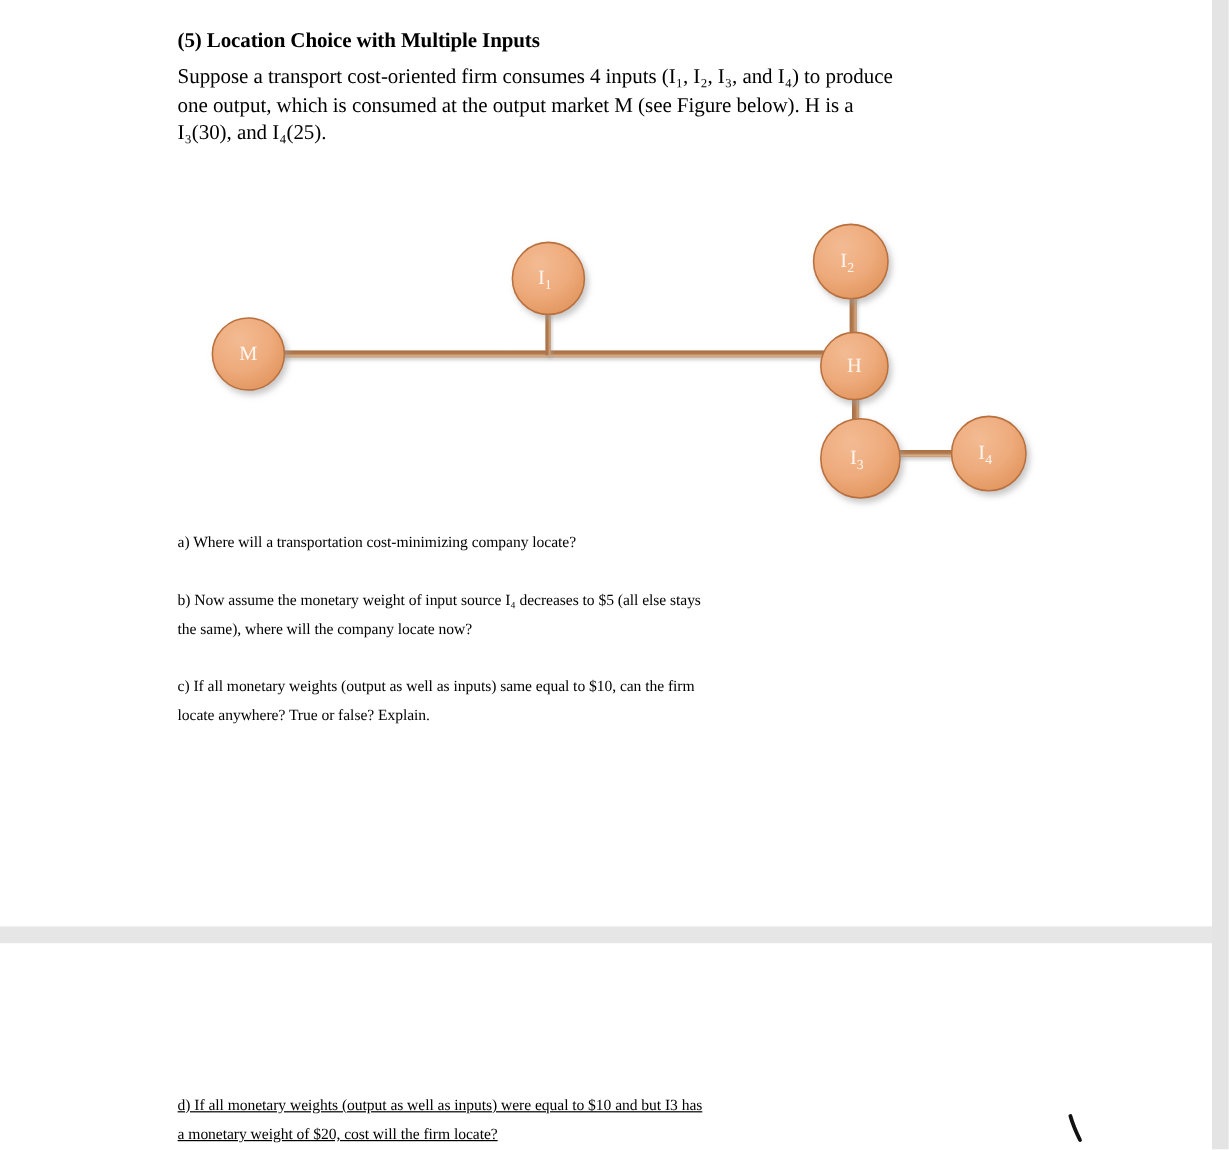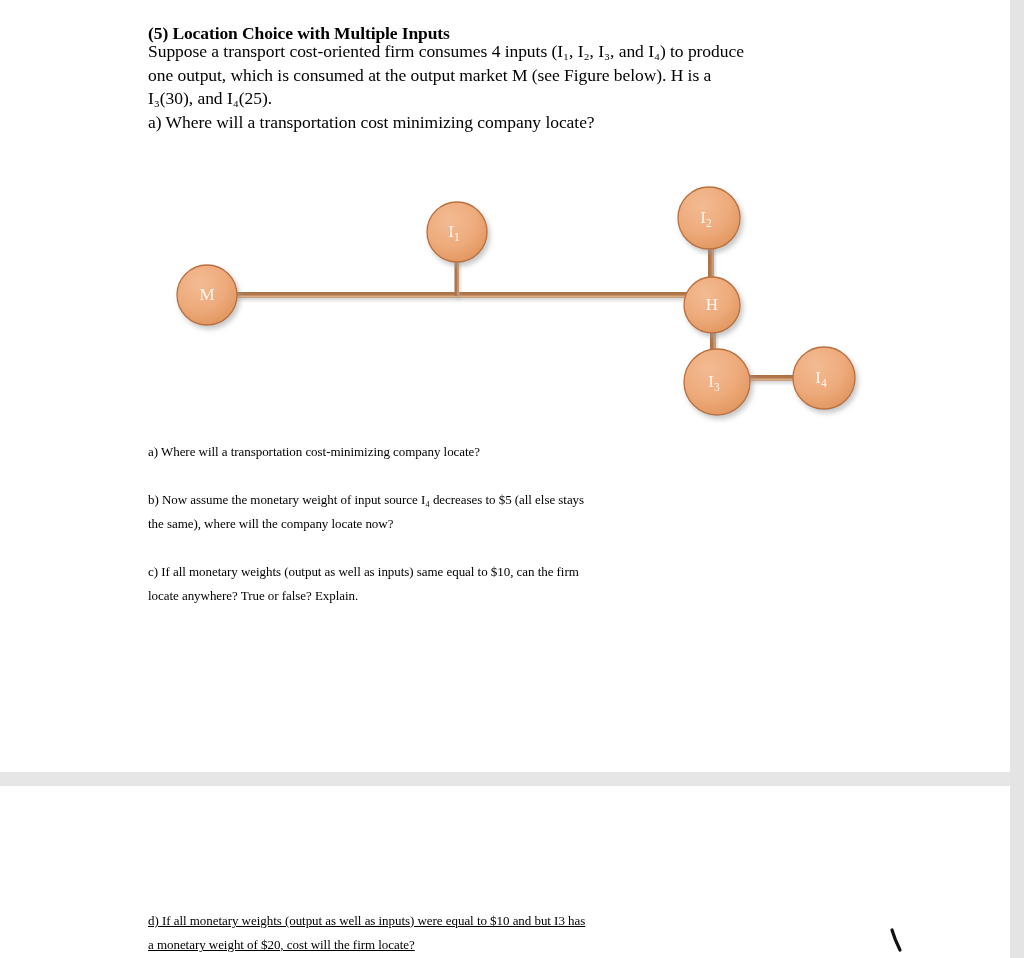--- a/index.html
+++ b/index.html
@@ -102,32 +102,29 @@
 </style>
 </head>
 <body>
 
 <div class="page-surface"></div>
 
 <div class="doc-block" style="top:12px;margin-top:10px;">
   <div class="q-title">(5) Location Choice with Multiple Inputs</div>
 </div>
 
-<div class="doc-block" style="top:40px;">
+<div class="doc-block" style="top:52px;">
   <div class="q-body">
     <span>Suppose a transport cost-oriented firm consumes 4 inputs (I₁, I₂, I₃, and I₄) to produce</span>
   </div>
   <div class="q-body">
     <span>one output, which is consumed at the output market M (see Figure below). H is a</span>
   </div>
   <div class="q-body">
     <span>I₃(30), and I₄(25).</span>
-  </div>
-  <div class="q-body">
-    <span>a) Where will a transportation cost minimizing company locate?</span>
   </div>
 </div>
 
 <div class="diagram">
   <svg width="730" height="250" viewBox="0 0 730 250" xmlns="http://www.w3.org/2000/svg">
     <defs>
       <radialGradient id="nodeGrad" cx="38%" cy="30%" r="78%">
         <stop offset="0%" stop-color="#f3bb93"></stop>
         <stop offset="55%" stop-color="#eeab7c"></stop>
         <stop offset="100%" stop-color="#e0945c"></stop>

